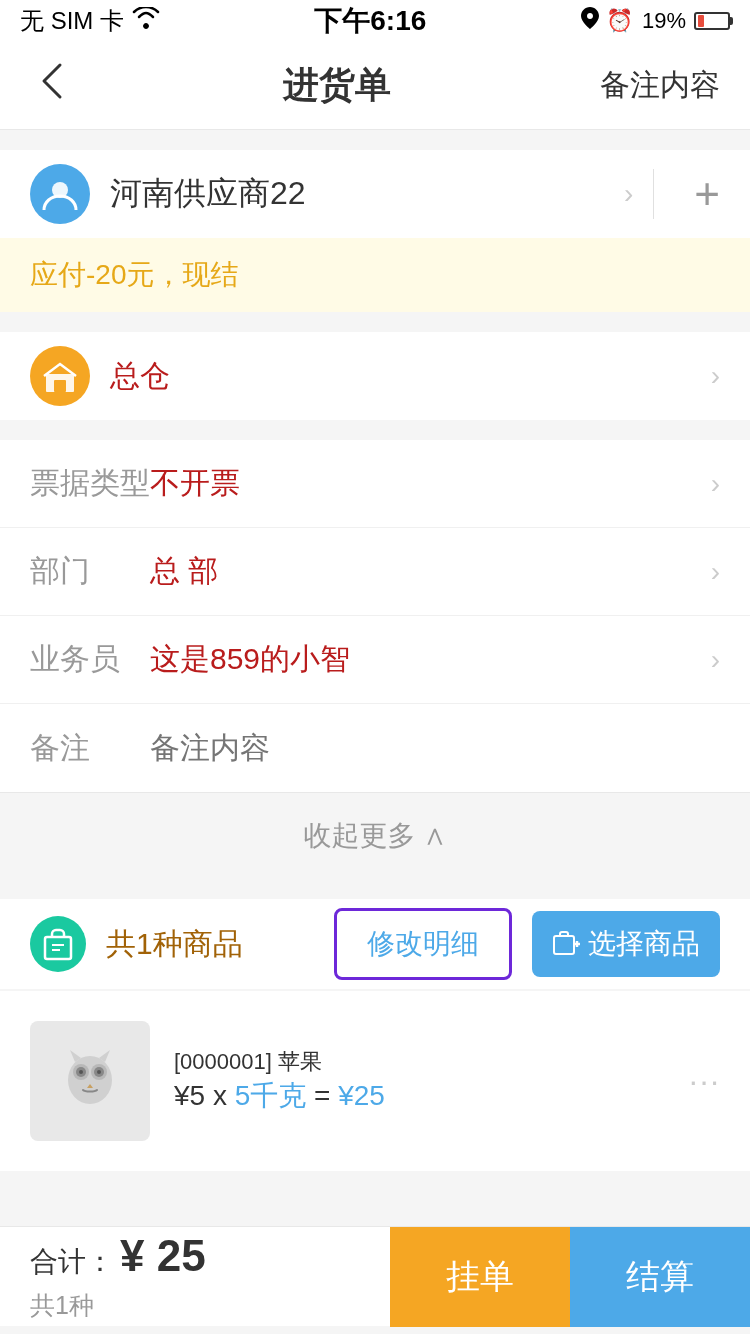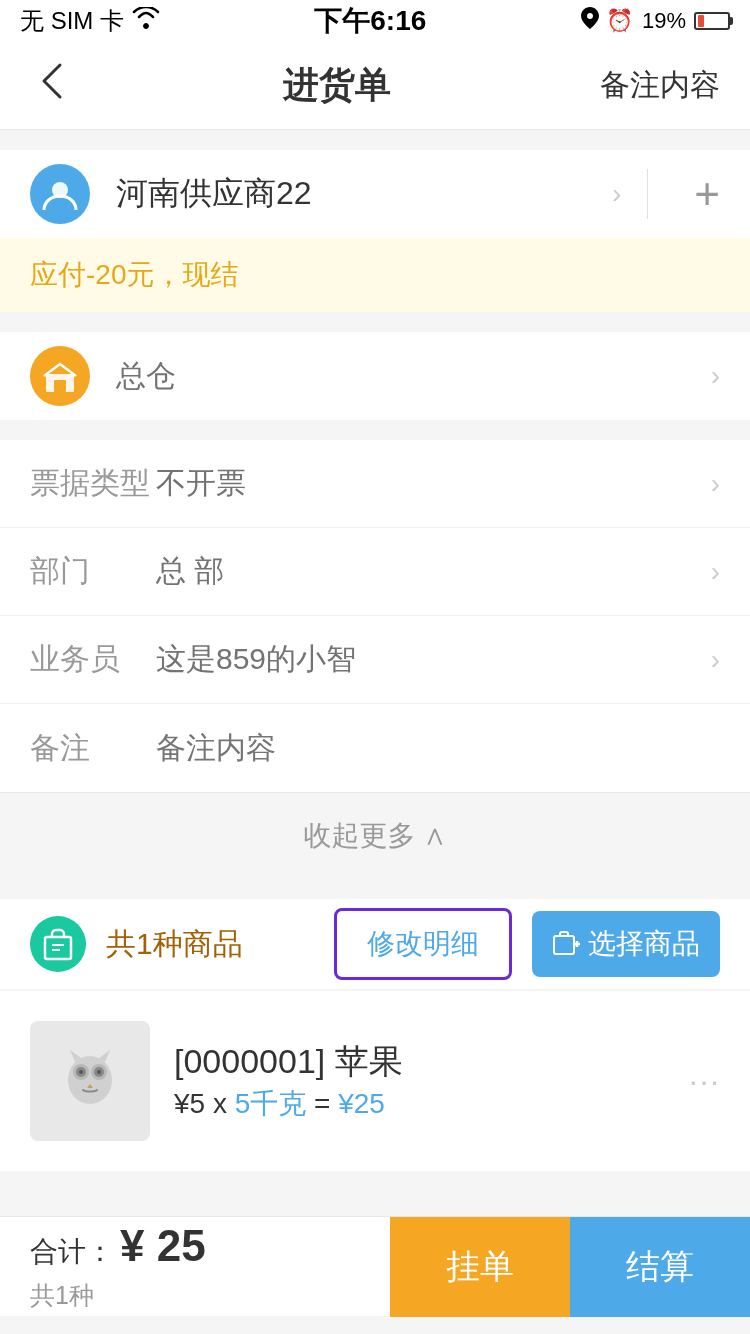--- a/index.html
+++ b/index.html
@@ -72,21 +72,20 @@
       background: #fff;
       margin-top: 20px;
     }
     .section-row {
       display: flex;
       align-items: center;
       padding: 0 30px;
       min-height: 88px;
       border-bottom: 1px solid #f0f0f0;
       position: relative;
-      gap: 6px;
     }
     .section-row:last-child {
       border-bottom: none;
     }
     .row-icon {
       width: 60px;
       height: 60px;
       border-radius: 50%;
       display: flex;
       align-items: center;
@@ -97,21 +96,21 @@
     .row-icon.blue { background: #4da9e8; }
     .row-icon.orange { background: #f5a623; }
     .row-label {
       font-size: 30px;
       color: #999;
       min-width: 120px;
       flex-shrink: 0;
     }
     .row-value {
       font-size: 30px;
-      color: #737373;
+      color: #b91c1c;
       flex: 1;
     }
     .row-chevron {
       color: #ccc;
       font-size: 28px;
       margin-left: 10px;
     }
     .row-plus {
       color: #999;
       font-size: 44px;
@@ -211,40 +210,40 @@
     .product-thumb-owl {
       color: #aaa;
       font-size: 48px;
       text-align: center;
       line-height: 1;
     }
     .product-info {
       flex: 1;
     }
     .product-name {
-      font-size: 34px;
+      font-size: 22px;
       color: #333;
     }
     .product-price-row {
       font-size: 28px;
       color: #333;
     }
     .price-blue {
       color: #4da9e8;
     }
     .product-more {
       color: #ccc;
       font-size: 32px;
       cursor: pointer;
     }
 
     
     .bottom-bar {
       position: fixed;
-      bottom: 18px;
+      bottom: 8px;
       left: 0;
       width: 750px;
       height: 100px;
       display: flex;
       align-items: center;
       background: #fff;
       border-top: 1px solid #e8e8e8;
     }
     .total-area {
       flex: 1;

